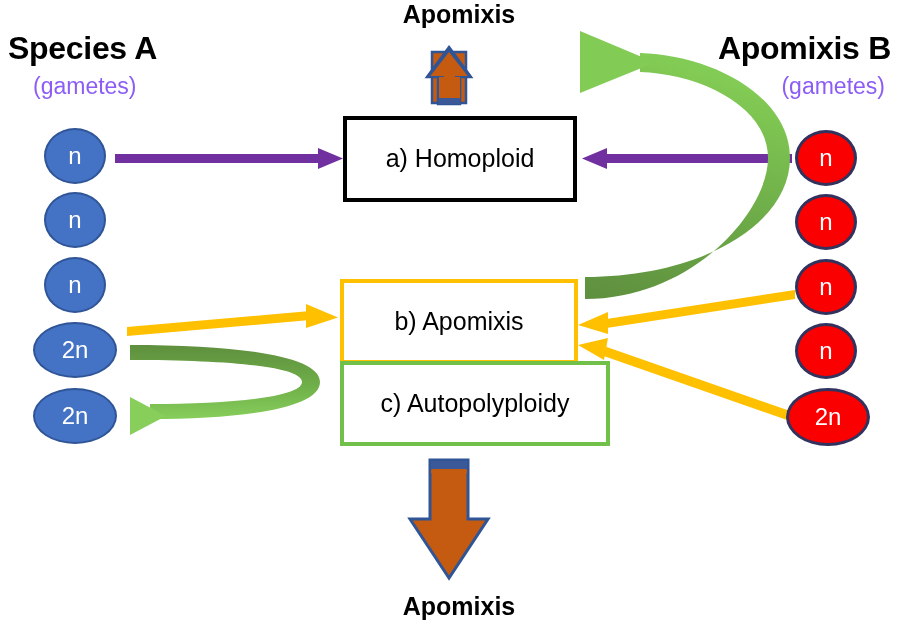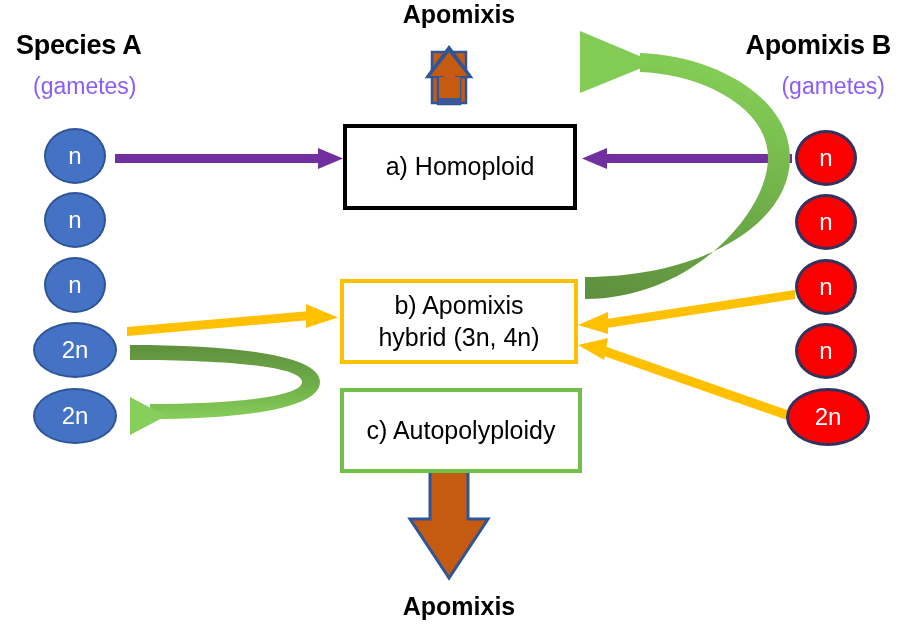--- a/index.html
+++ b/index.html
@@ -22,25 +22,24 @@
     left: 0;
     top: 0;
     width: 903px;
     height: 632px;
   }
 
   
   .species-title {
     position: absolute;
     font-weight: bold;
-    font-size: 27px;
+    font-size: 32px;
     color: #000000;
     white-space: nowrap;
     letter-spacing: -0.3px;
-    margin-left: 8px;
   }
   .species-sub {
     position: absolute;
     font-size: 23px;
     color: #8b5cf6;
     white-space: nowrap;
   }
   .apomixis-label {
     position: absolute;
     font-size: 25px;
@@ -208,34 +207,33 @@
   <div class="gamete red" style="left:795px; top:259px; width:62px; height:56px;">
     <span>n</span>
   </div>
   <div class="gamete red" style="left:795px; top:323px; width:62px; height:56px;">
     <span>n</span>
   </div>
   <div class="gamete red" style="left:786px; top:388px; width:84px; height:58px;">
     <span>2n</span>
   </div>
 
-  <div class="outcome-box" id="box-homoploid" style="left:343px; top:124px; width:234px; height:86px;justify-content:center;">
+  <div class="outcome-box" id="box-homoploid" style="left:343px; top:116px; width:234px; height:86px;justify-content:center;">
     <div>
       <span class="boxtext">a) Homoploid</span>
     </div>
   </div>
 
   <div class="outcome-box" id="box-polyploid" style="left:340px; top:279px; width:238px; height:85px;">
     <div>
       <span class="boxtext">b) Apomixis</span>
-      <span class="boxtext">hybrid (3n, 4n)</span>
     </div>
   </div>
 
-  <div class="outcome-box" id="box-autopolyploid" style="left:340px; top:388px; width:242px; height:85px;">
+  <div class="outcome-box" id="box-autopolyploid" style="left:340px; top:361px; width:270px; height:85px;">
     <div>
       <span class="boxtext">c) Autopolyploidy</span>
     </div>
   </div>
 
   <div class="apomixis-label" style="left:340px; top:0px; width:238px;">Apomixis</div>
   <div class="apomixis-label" style="left:340px; top:592px; width:238px;">Apomixis</div>
 
 </div>
 

